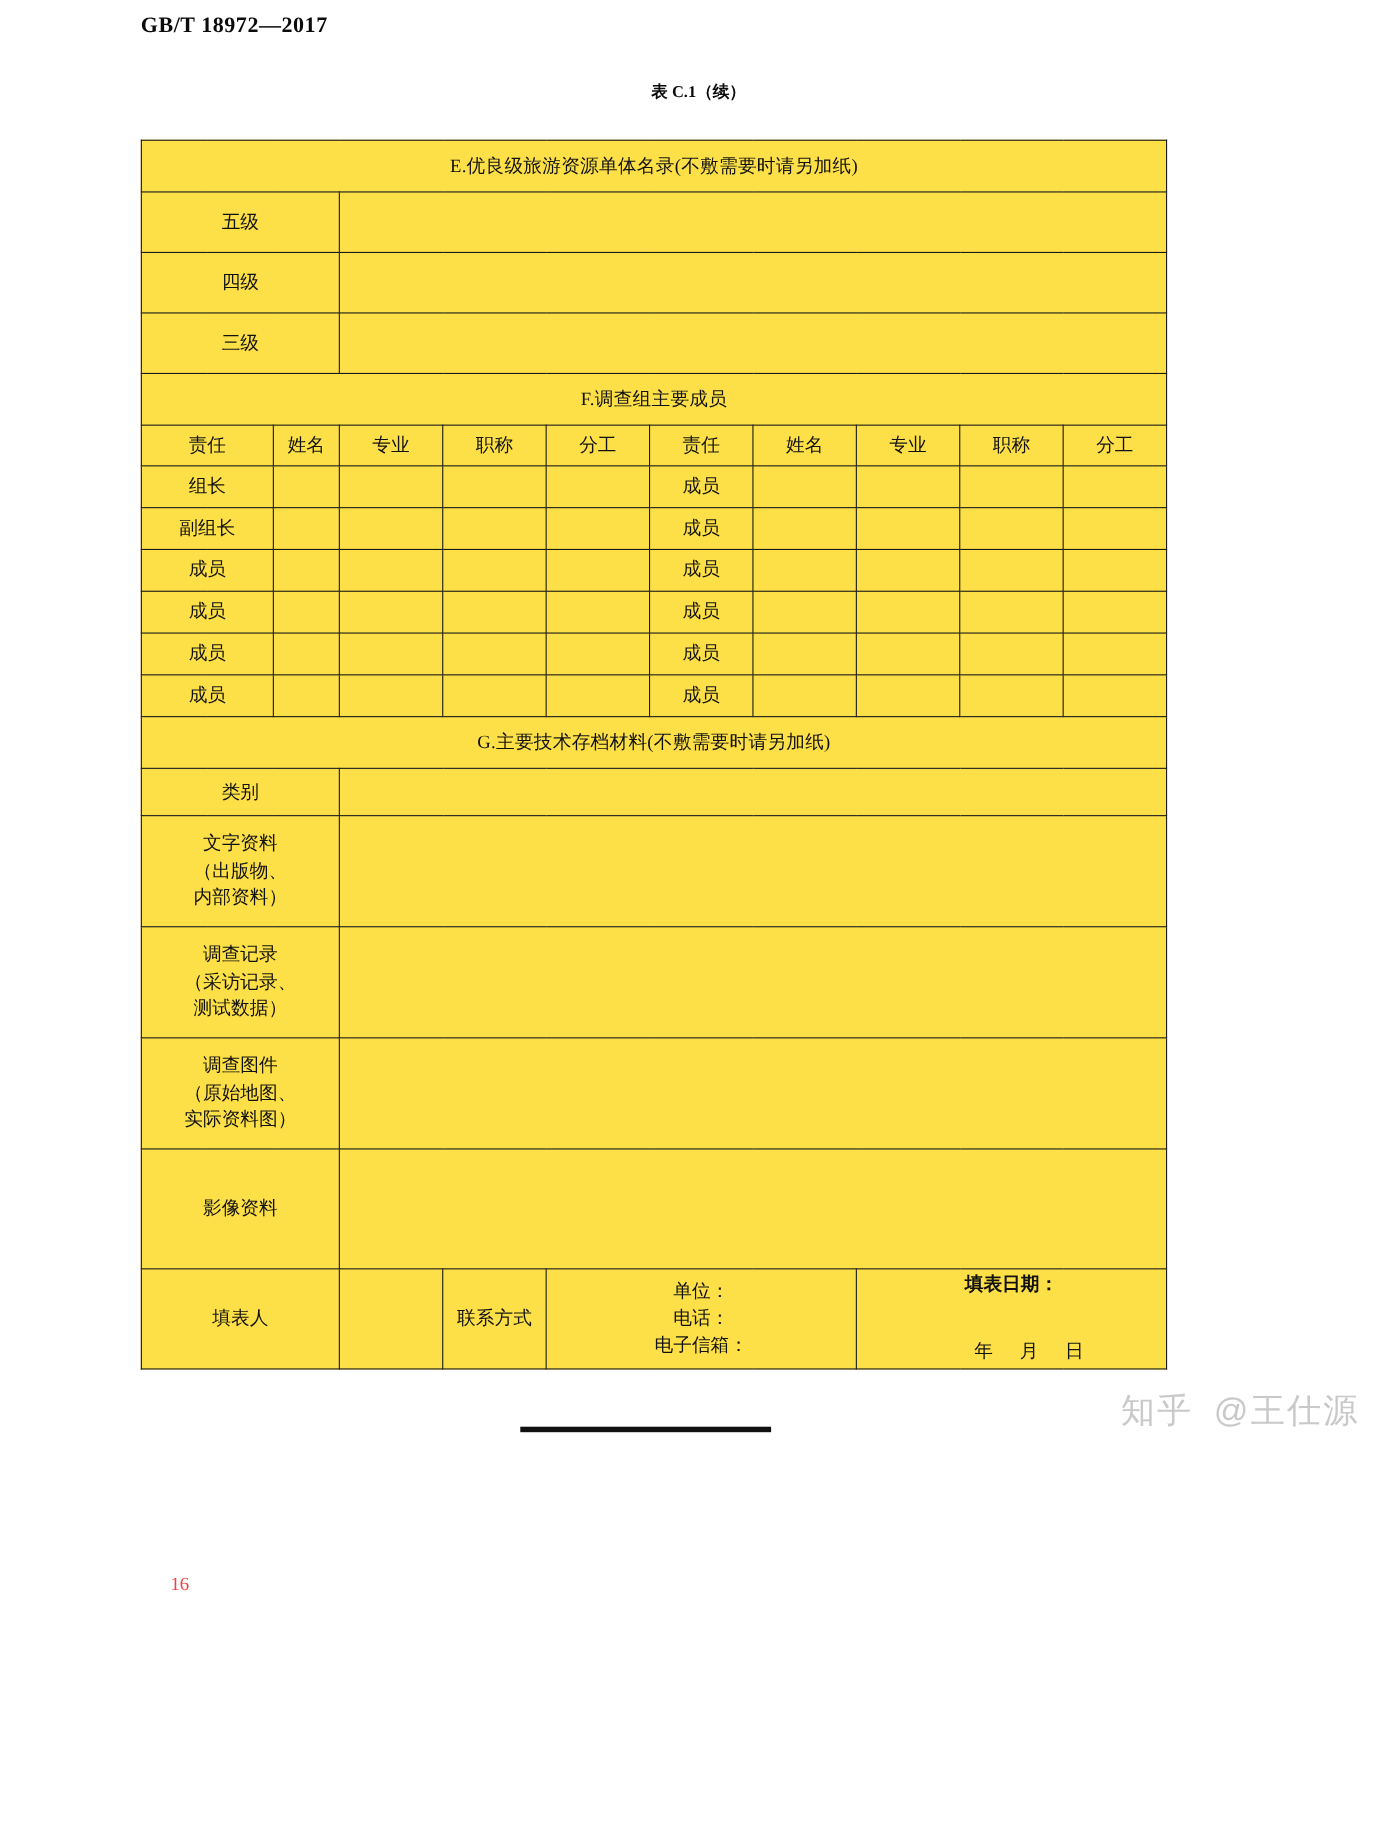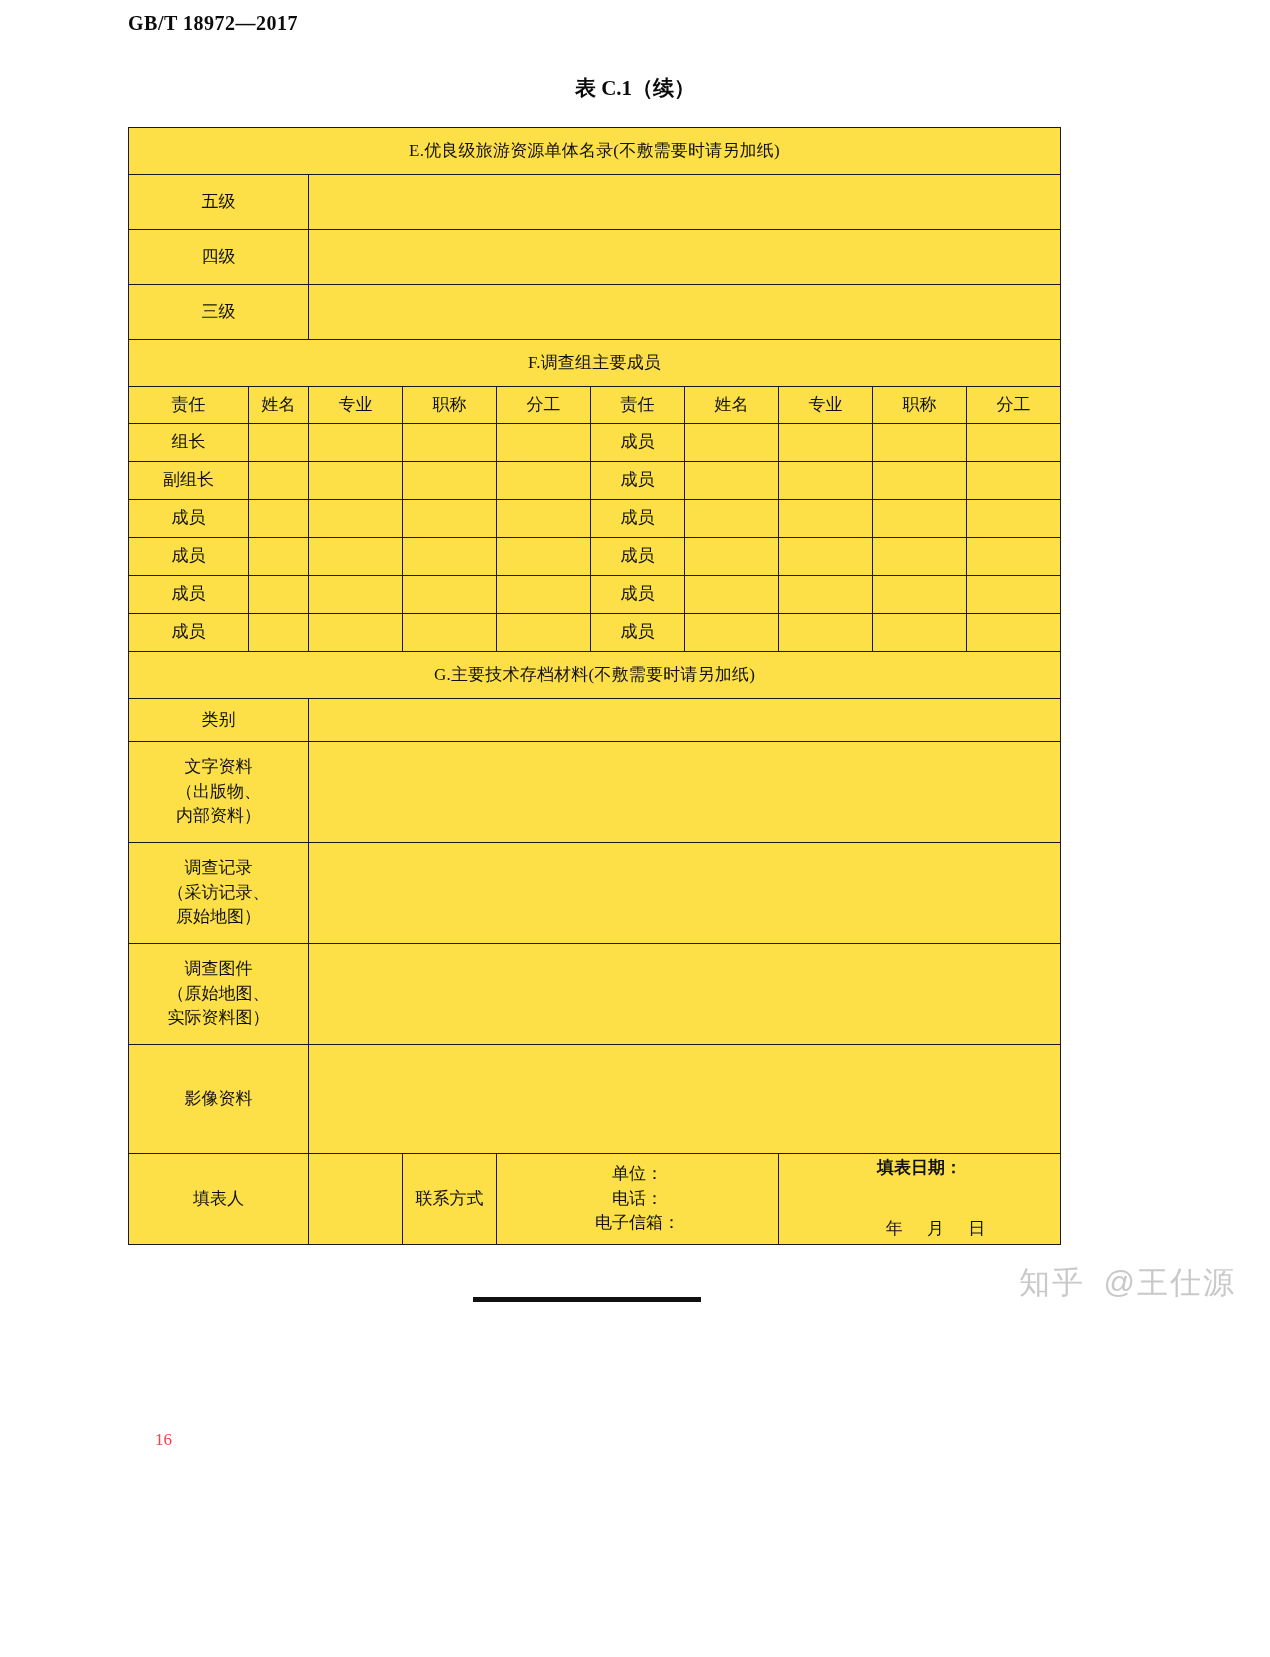--- a/index.html
+++ b/index.html
@@ -34,21 +34,21 @@
     letter-spacing: 0.5px;
     color: #0b0b0b;
   }
 
   .table-caption {
     position: absolute;
     left: 0;
     top: 74px;
     width: 1270px;
     text-align: center;
-    font-size: 21px;
+    font-size: 15px;
     font-weight: bold;
     color: #0b0b0b;
     font-family: "Liberation Serif", "DejaVu Serif", serif;
   }
 
   
   .form-wrap {
     position: absolute;
     left: 128px;
     top: 127px;
@@ -294,21 +294,21 @@
           <span class="ln">（出版物、</span>
           <span class="ln">内部资料）</span>
         </td>
         <td colspan="8"></td>
       </tr>
 
       <tr>
         <td class="multiline-label" colspan="3">
           <span class="ln">调查记录</span>
           <span class="ln">（采访记录、</span>
-          <span class="ln">原始地图）</span>
+          <span class="ln">测试数据）</span>
         </td>
         <td colspan="8"></td>
       </tr>
 
       <tr>
         <td class="multiline-label" colspan="3">
           <span class="ln">调查图件</span>
           <span class="ln">（原始地图、</span>
           <span class="ln">实际资料图）</span>
         </td>

